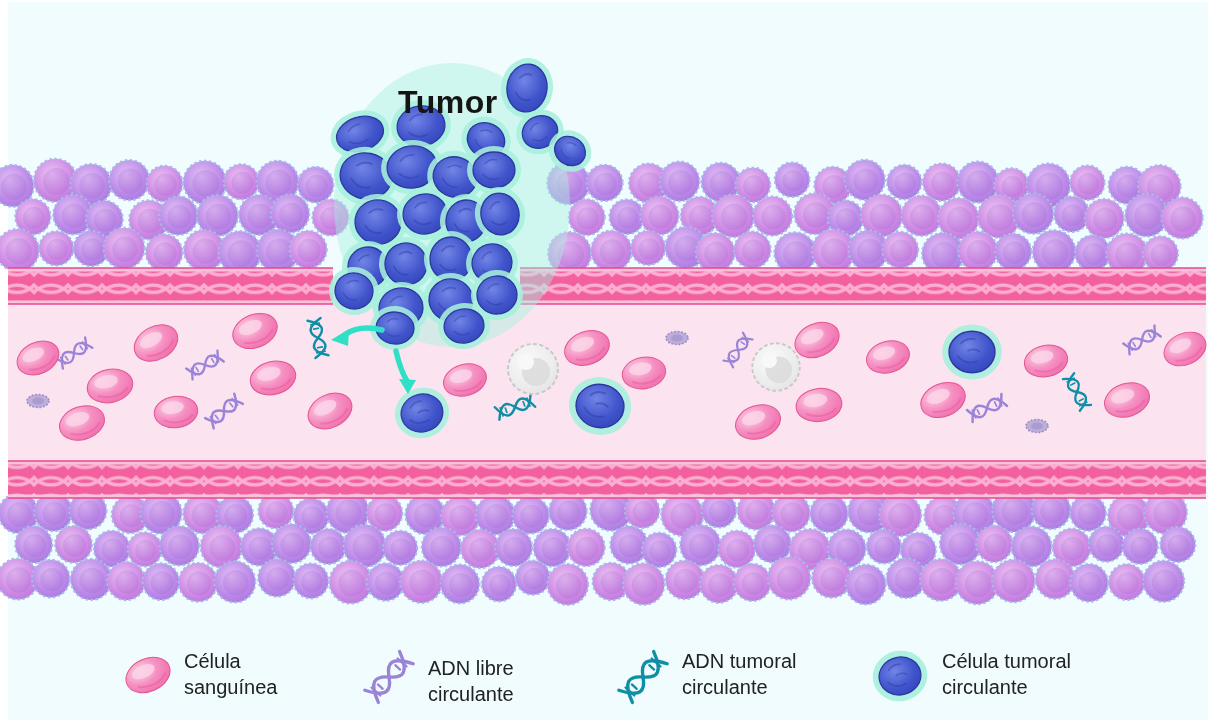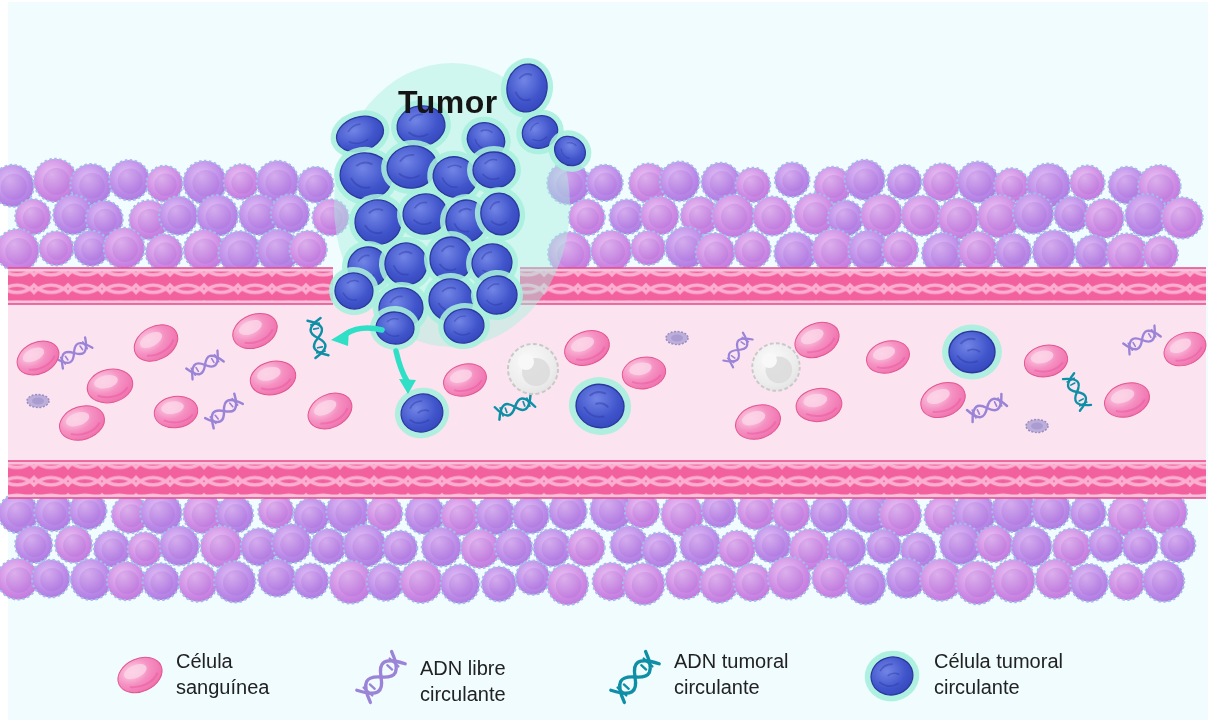--- a/index.html
+++ b/index.html
@@ -6,21 +6,21 @@
   .stage{
     position:relative;width:1224px;height:722px;overflow:hidden;
     background:#ffffff;font-family:Liberation Sans, sans-serif;padding-left:14px;
   }
   .scene-svg{position:absolute;left:0;top:0;}
   use{overflow:visible;}
   .diagram-title{
     position:absolute;left:398px;top:84px;
     font-size:32px;font-weight:700;color:#141414;letter-spacing:.5px;
   }
-  .legend{position:absolute;left:8px;top:640px;width:971px;height:82px;}
+  .legend{position:absolute;left:16px;top:640px;width:971px;height:82px;}
   .legend-item{position:absolute;top:0;height:82px;}
   .legend-icon{position:absolute;top:0;left:0;}
   .legend-label{
     position:absolute;top:8px;
     font-size:20px;line-height:1.32;color:#222222;
   }
 </style>
 </head>
 <body>
 

